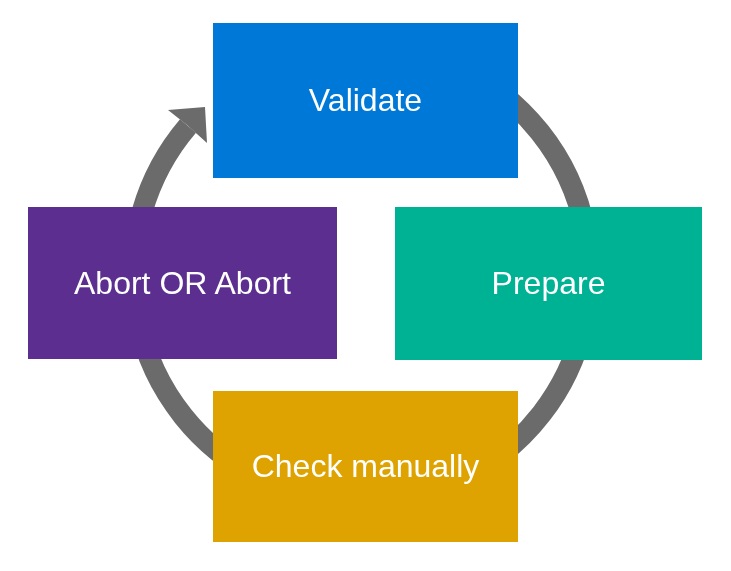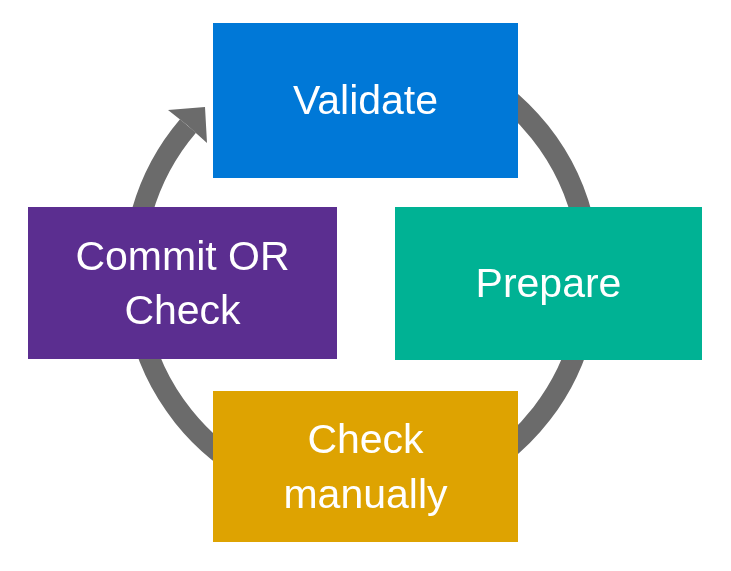--- a/index.html
+++ b/index.html
@@ -21,21 +21,21 @@
     top: 0;
     z-index: 0;
   }
   .step {
     position: absolute;
     z-index: 1;
     display: flex;
     align-items: center;
     justify-content: center;
     color: #ffffff;
-    font-size: 41px;
+    font-size: 32px;
     font-weight: 300;
     line-height: 1.32;
     text-align: center;
   }
   #step-validate { left: 213px; top: 23px;  width: 305px; height: 155px; }
   #step-prepare  { left: 395px; top: 207px; width: 307px; height: 153px; }
   #step-commit   { left: 28px;  top: 207px; width: 309px; height: 152px; }
   #step-check    { left: 213px; top: 391px; width: 305px; height: 151px; text-align: center; }
   #step-commit .step-label { max-width: 300px; }
   #step-check  .step-label { max-width: 230px; }
@@ -56,16 +56,16 @@
 
   <div class="step" id="step-prepare" style="background-color: rgb(0, 178, 148);">
     <span class="step-label">Prepare</span>
   </div>
 
   <div class="step" id="step-check" style="background-color: rgb(222, 163, 1);">
     <span class="step-label">Check manually</span>
   </div>
 
   <div class="step" id="step-commit" style="background-color: rgb(91, 46, 144);">
-    <span class="step-label">Commit OR Check</span>
+    <span class="step-label">Abort OR Abort</span>
   </div>
 
 </div>
 
 </body></html>

